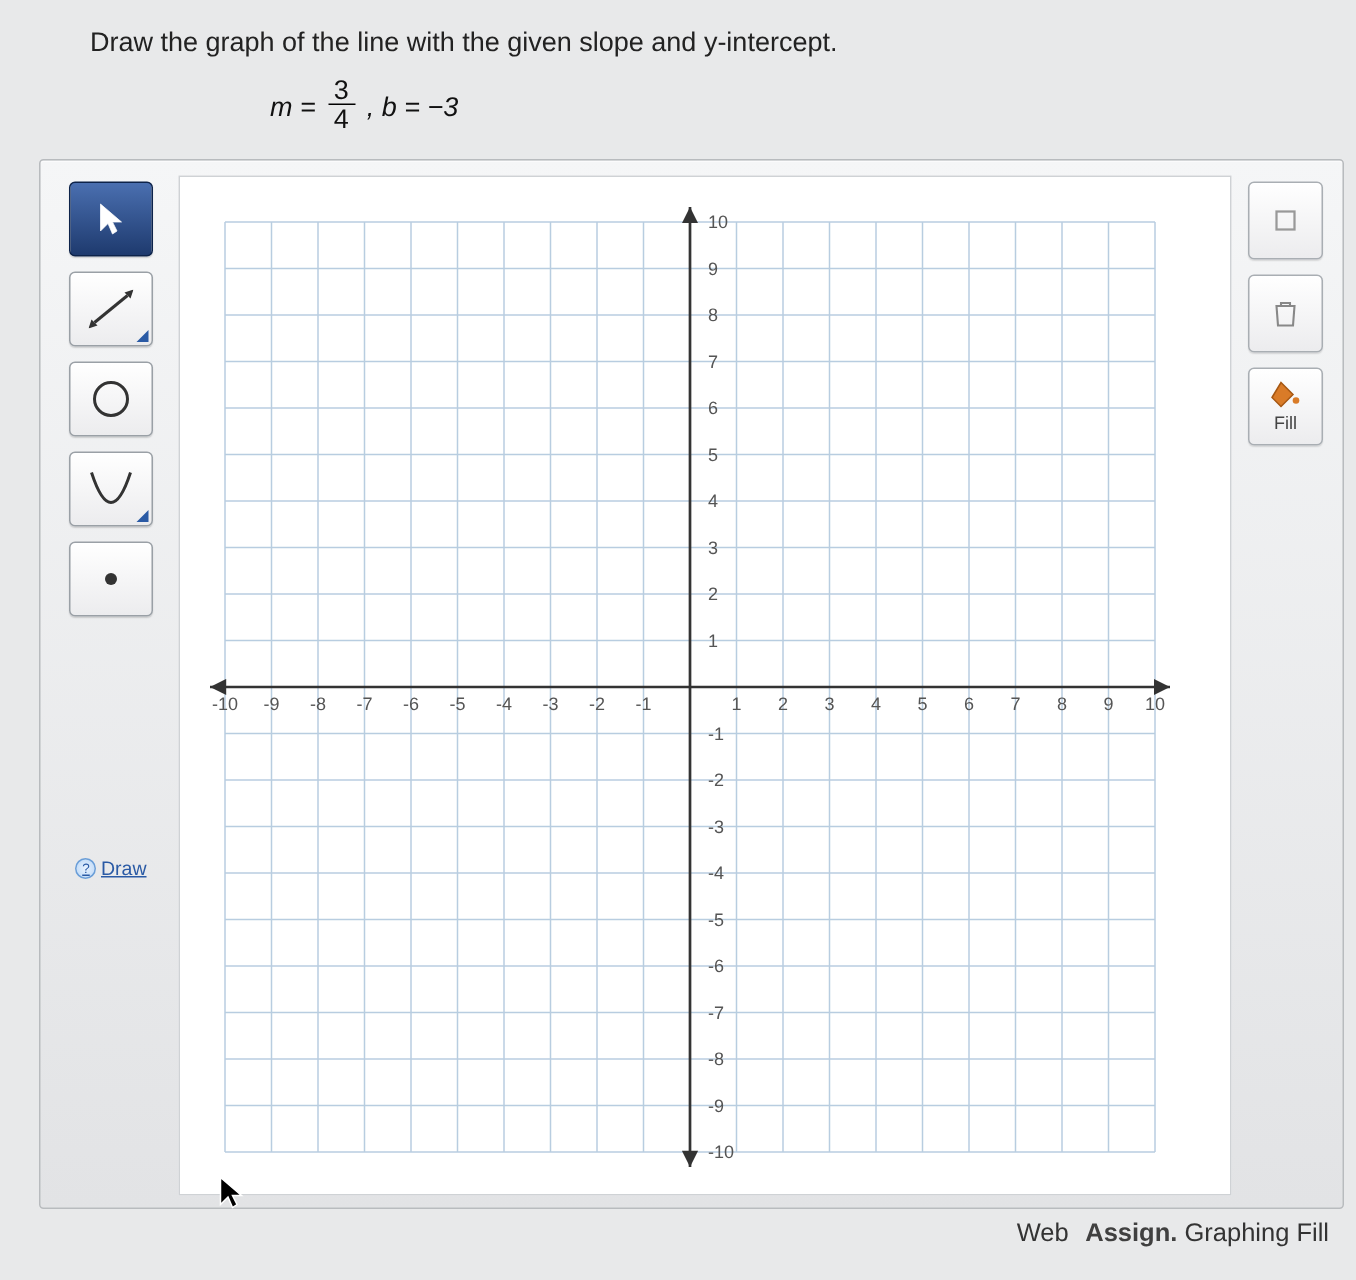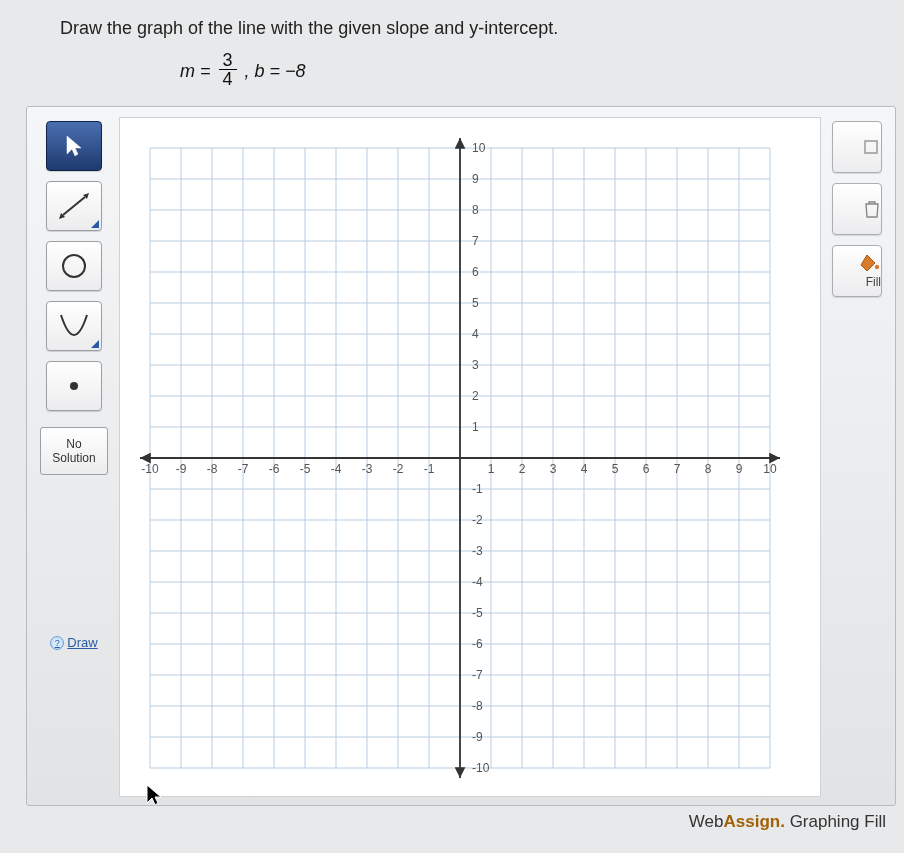--- a/index.html
+++ b/index.html
@@ -150,54 +150,54 @@
       padding-top: 4px;
     }
     .right-btn {
       width: 50px;
       height: 52px;
       border: 1px solid #a9aeb3;
       border-radius: 4px;
       background: linear-gradient(#ffffff, #ececee);
       display: flex;
       flex-direction: column;
-      align-items: flex-end;
+      align-items: center;
       justify-content: center;
       cursor: pointer;
       box-shadow: 0 1px 1px rgba(0,0,0,0.12);
       font-size: 12px;
       color: #444;
       gap: 2px;
     }
     .footer-brand {
       text-align: right;
       padding: 6px 18px 0 0;
       font-size: 17px;
       color: #333;
     }
     .footer-brand .wa { font-weight: 400; }
-    .footer-brand .wa b { color: #a16207; font-weight: 700; }
+    .footer-brand .wa b { color: #404040; font-weight: 700; margin-left: 11px; }
     .cursor-arrow {
       position: absolute;
       left: 118px;
       bottom: -4px;
     }
   </style>
 </head>
 <body>
 
 <div class="question-area">
   <div class="question-text">Draw the graph of the line with the given slope and y-intercept.</div>
   <div class="equation">
     <span>m =</span>
     <span class="fraction">
       <span class="num">3</span>
       <span class="den">4</span>
     </span>
-    <span>, b = −8</span>
+    <span>, b = −3</span>
   </div>
 </div>
 
 <div class="tool-panel">
 
   <div class="left-tools">
     <div class="tool-btn active" title="Pointer">
       <svg width="18" height="24" viewBox="0 0 18 24">
         <path d="M2 2 L2 20 L7 15 L10 22 L13 20 L10 14 L16 14 Z" fill="#fff" stroke="#fff" stroke-width="0.5"></path>
       </svg>
@@ -218,24 +218,20 @@
     <div class="tool-btn" title="Parabola">
       <svg width="34" height="30" viewBox="0 0 34 30">
         <path d="M4 4 Q17 44 30 4" fill="none" stroke="#333" stroke-width="2"></path>
       </svg>
       <div class="corner"></div>
     </div>
     <div class="tool-btn" title="Point">
       <svg width="20" height="20" viewBox="0 0 20 20">
         <circle cx="10" cy="10" r="4" fill="#333"></circle>
       </svg>
-    </div>
-    <div class="no-sol-btn">
-      <span style="white-space:pre-line;">No
-Solution</span>
     </div>
 
     <div class="help-link">
       <span class="qicon">?</span>
       <span>Draw</span>
     </div>
   </div>
 
   <div class="graph-wrap">
     <svg class="grid" width="680" height="680" viewBox="0 0 680 680">

